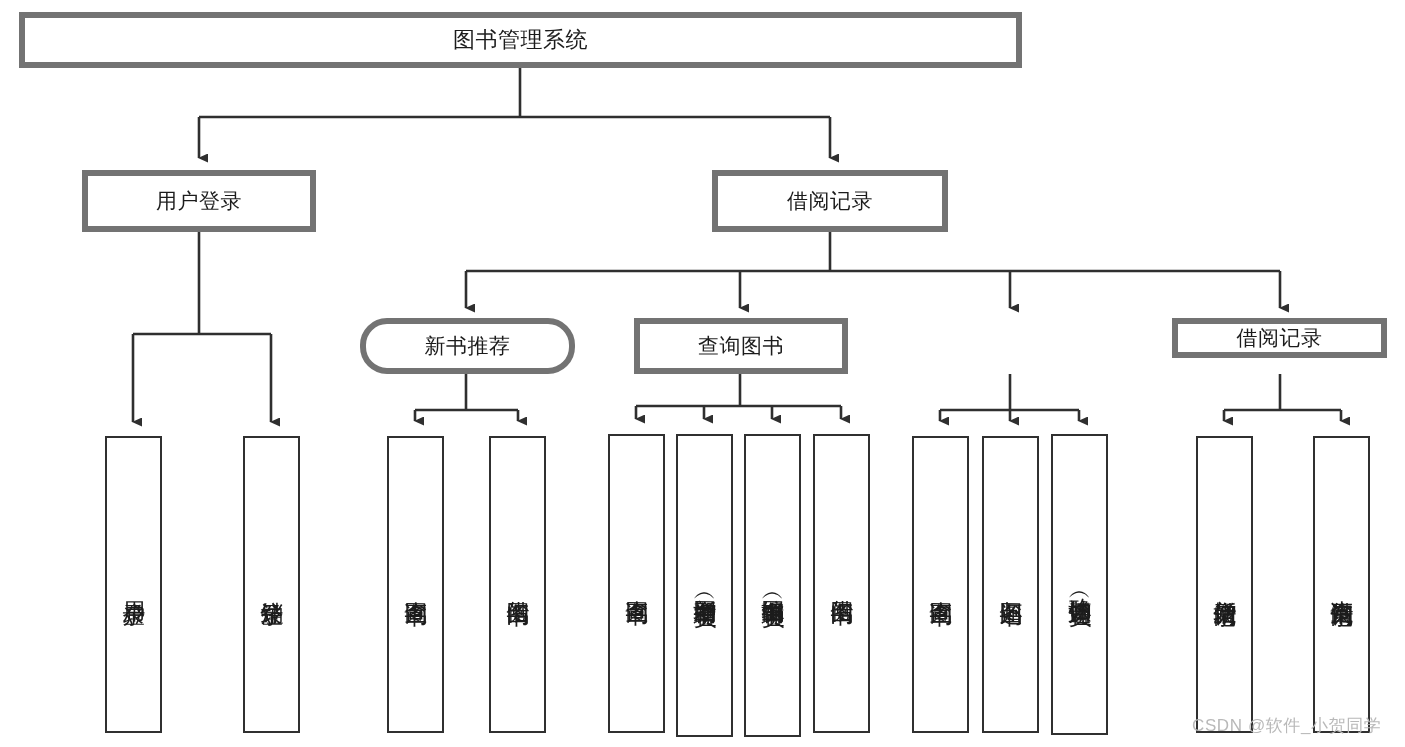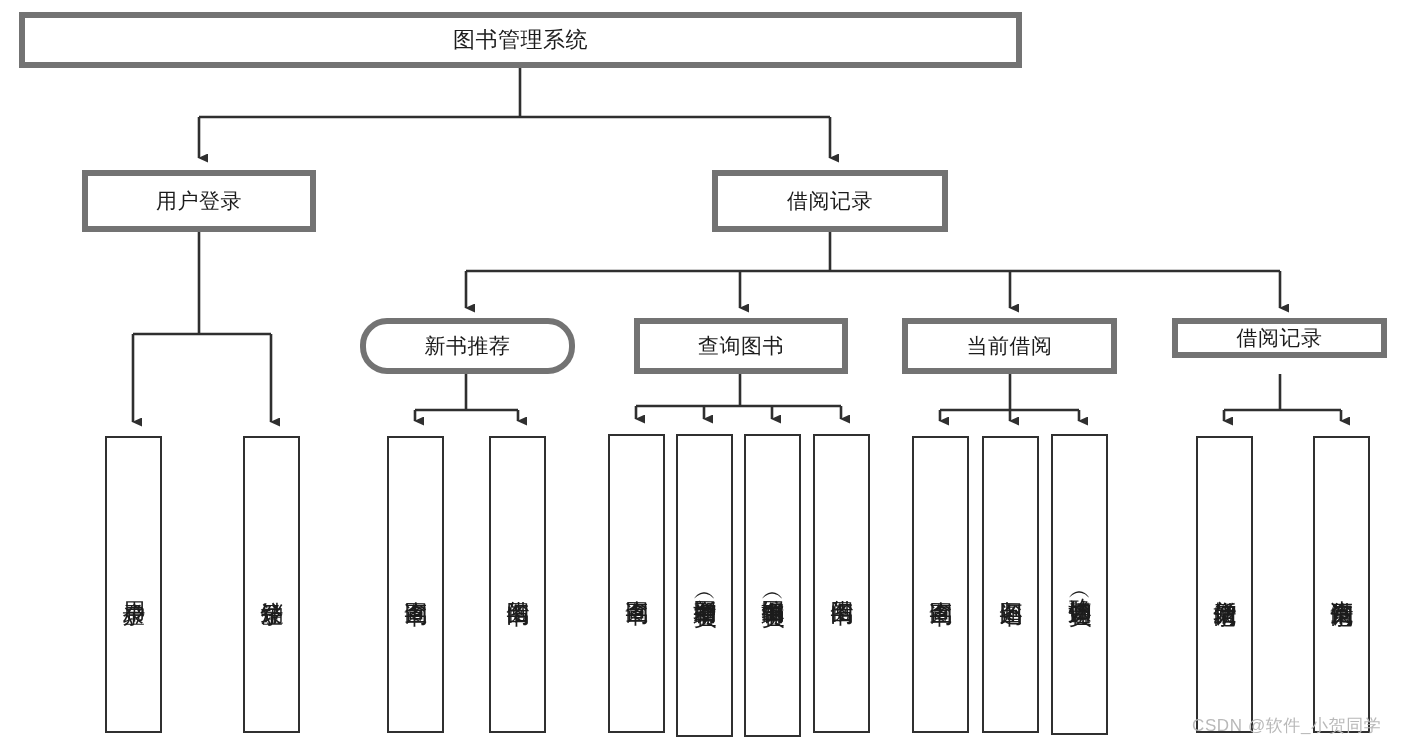--- a/index.html
+++ b/index.html
@@ -134,23 +134,20 @@
   </div>
 
   <div class="node lvl3" style="left:360px; top:318px; width:215px; height:56px;border-radius:27px;">
     <span class="lbl">新书推荐</span>
   </div>
 
   <div class="node lvl3" style="left:634px; top:318px; width:214px; height:56px;">
     <span class="lbl">查询图书</span>
   </div>
 
-  <div class="node lvl3" style="left:902px; top:318px; width:215px; height:56px;">
-    <span class="lbl">当前借阅</span>
-  </div>
 
   <div class="node lvl3" style="left:1172px; top:318px; width:215px; height:40px;">
     <span class="lbl">借阅记录</span>
   </div>
 
   <div class="node leaf" style="left:105px; top:436px; width:57px; height:297px; padding:14px 0;">
     <span class="lbl">用户登录</span>
   </div>
 
   <div class="node leaf" style="left:243px; top:436px; width:57px; height:297px; padding:14px 0;">

